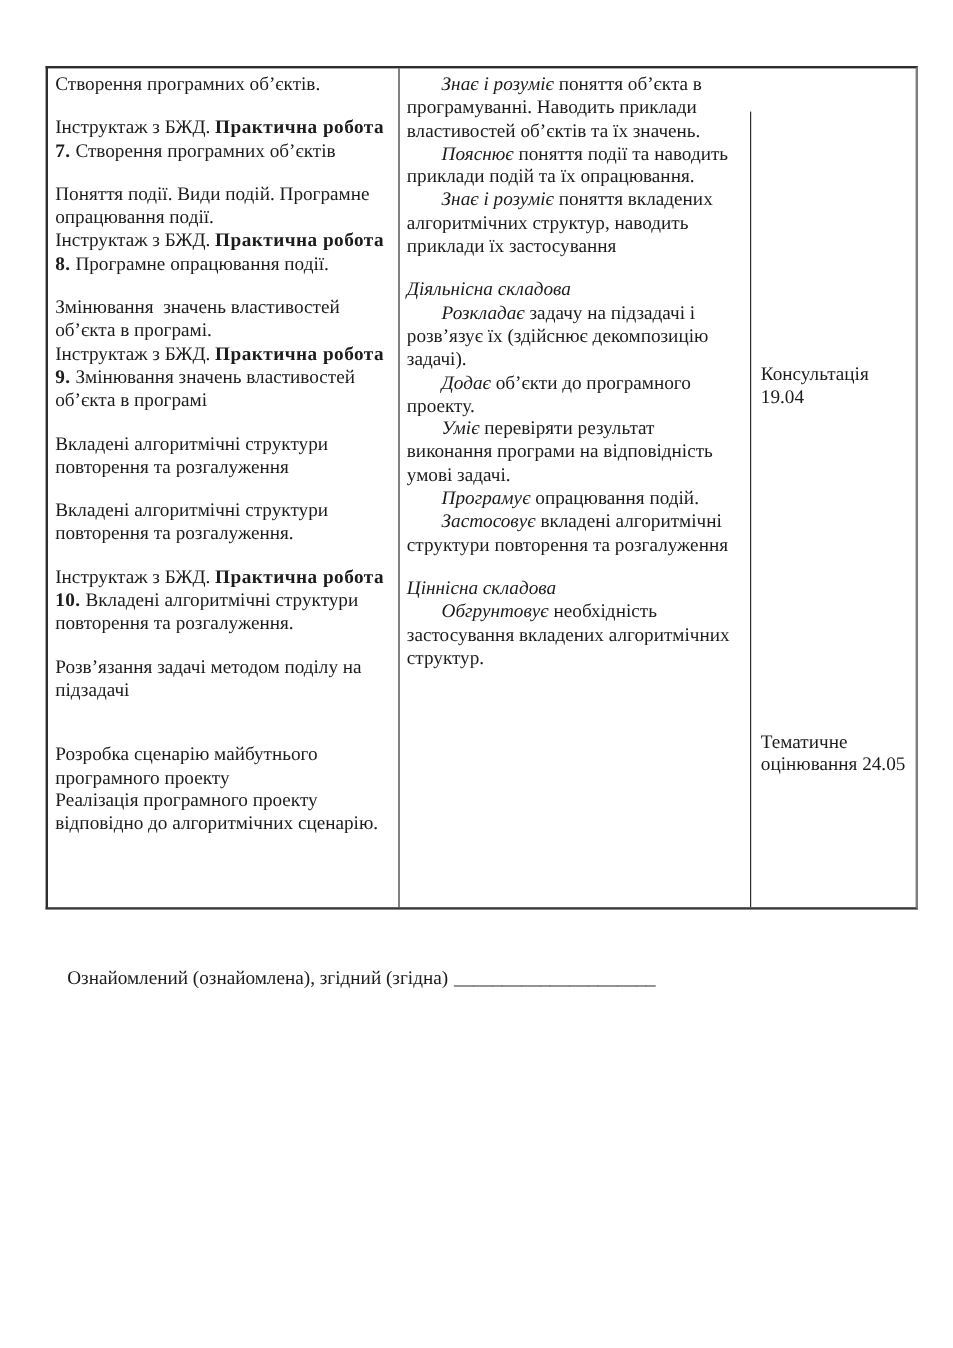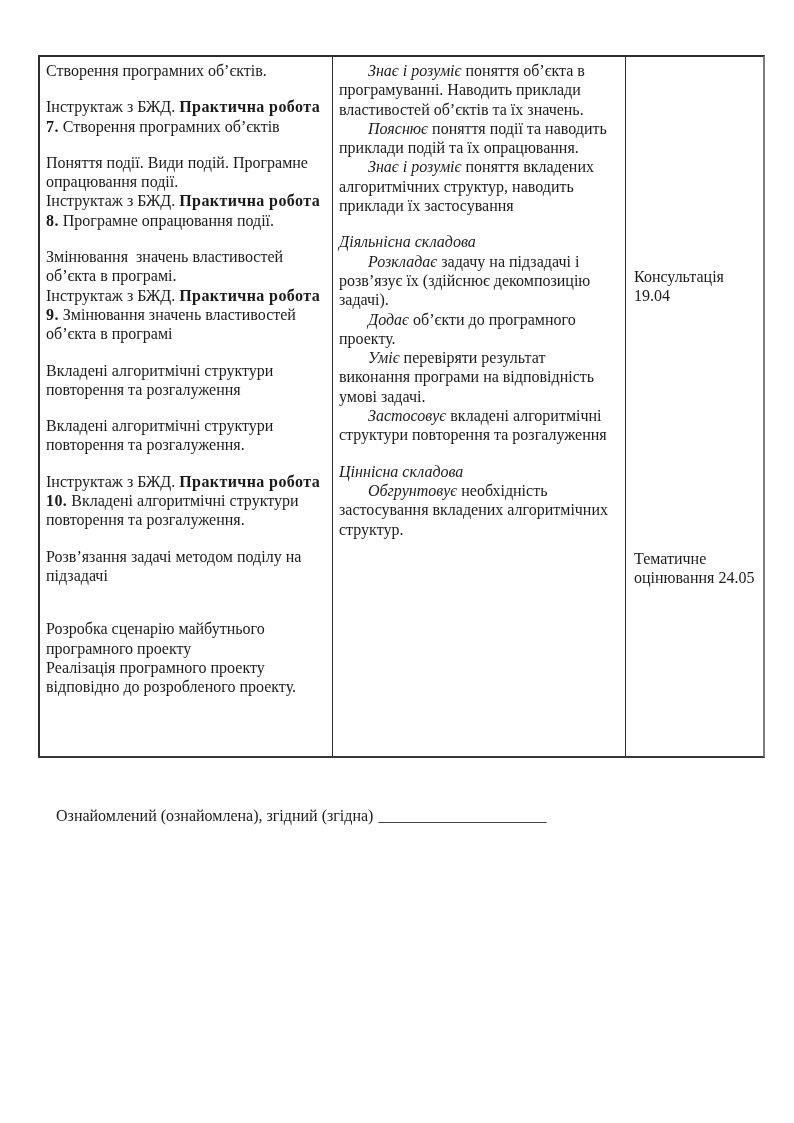--- a/index.html
+++ b/index.html
@@ -34,29 +34,29 @@
     line-height: 19.3px;
   }
   .cell.c2, .cell.c3 { border-left: 1.5px solid #2e2e2e; }
   .para { white-space: pre-wrap; }
   .para.indent { text-indent: 29px; }
   .blank { height: 17px; }
   .s-n { font-weight: normal; font-style: normal; }
   .s-b { font-weight: bold; letter-spacing: 0.4px; }
   .s-i { font-style: italic; }
   .s-bi { font-weight: normal; font-style: italic; }
-  .cell.c3 { position: relative; padding: 0; }
+  .cell.c3 { position: relative; padding: 0; margin-top: 36px; }
   .sched {
     position: absolute;
     left: 8px;
     right: 3px;
     line-height: 19.3px;
   }
   .sched.s0 { top: 210px; }
-  .sched.s1 { top: 492px; }
+  .sched.s1 { top: 516px; }
   .footer {
     position: absolute;
     left: 40px;
     top: 787px;
     line-height: 19.3px;
     white-space: pre;
   }
   .sig { margin-left: 5px; margin-top: 41px; }
 </style>
 </head>
@@ -79,32 +79,33 @@
         <div class="para"><span class="s-n">Вкладені алгоритмічні структури повторення та розгалуження</span></div>
         <div class="blank"></div>
         <div class="para"><span class="s-n">Вкладені алгоритмічні структури повторення та розгалуження.</span></div>
         <div class="blank"></div>
         <div class="para"><span class="s-n">Інструктаж з БЖД. </span><span class="s-b">Практична робота 10.</span><span class="s-n"> Вкладені алгоритмічні структури повторення та розгалуження.</span></div>
         <div class="blank"></div>
         <div class="para"><span class="s-n">Розв’язання задачі методом поділу на підзадачі</span></div>
         <div class="blank"></div>
         <div class="blank"></div>
         <div class="para"><span class="s-n">Розробка сценарію майбутнього програмного проекту</span></div>
-        <div class="para"><span class="s-n">Реалізація програмного проекту відповідно до розробленого проекту.</span></div>
+        <div class="para"><span class="s-n">Реалізація програмного проекту відповідно до алгоритмічних сценарію.</span></div>
       </div>
 
     <div class="cell c2">
         <div class="para indent"><span class="s-i">Знає і розуміє</span><span class="s-n"> поняття об’єкта в програмуванні. Наводить приклади властивостей об’єктів та їх значень.</span></div>
         <div class="para indent"><span class="s-i">Пояснює</span><span class="s-n"> поняття події та наводить приклади подій та їх опрацювання.</span></div>
         <div class="para indent"><span class="s-i">Знає і розуміє</span><span class="s-n"> поняття вкладених алгоритмічних структур, наводить приклади їх застосування</span></div>
         <div class="blank"></div>
         <div class="para"><span class="s-bi">Діяльнісна складова</span></div>
         <div class="para indent"><span class="s-i">Розкладає</span><span class="s-n"> задачу на підзадачі і розв’язує їх (здійснює декомпозицію задачі).</span></div>
         <div class="para indent"><span class="s-i">Додає</span><span class="s-n"> об’єкти до програмного проекту.</span></div>
         <div class="para indent"><span class="s-i">Уміє</span><span class="s-n"> перевіряти результат виконання програми на відповідність умові задачі.</span></div>
+        <div class="para indent"><span class="s-i">Програмує</span><span class="s-n"> опрацювання подій.</span></div>
         <div class="para indent"><span class="s-i">Застосовує</span><span class="s-n"> вкладені алгоритмічні структури повторення та розгалуження</span></div>
         <div class="blank"></div>
         <div class="para"><span class="s-bi">Ціннісна складова</span></div>
         <div class="para indent"><span class="s-i">Обгрунтовує</span><span class="s-n"> необхідність застосування вкладених алгоритмічних структур.</span></div>
       </div>
 
     <div class="cell c3">
       <div class="sched s0">Консультація 19.04</div>
       <div class="sched s1">Тематичне оцінювання 24.05</div>
     </div>

